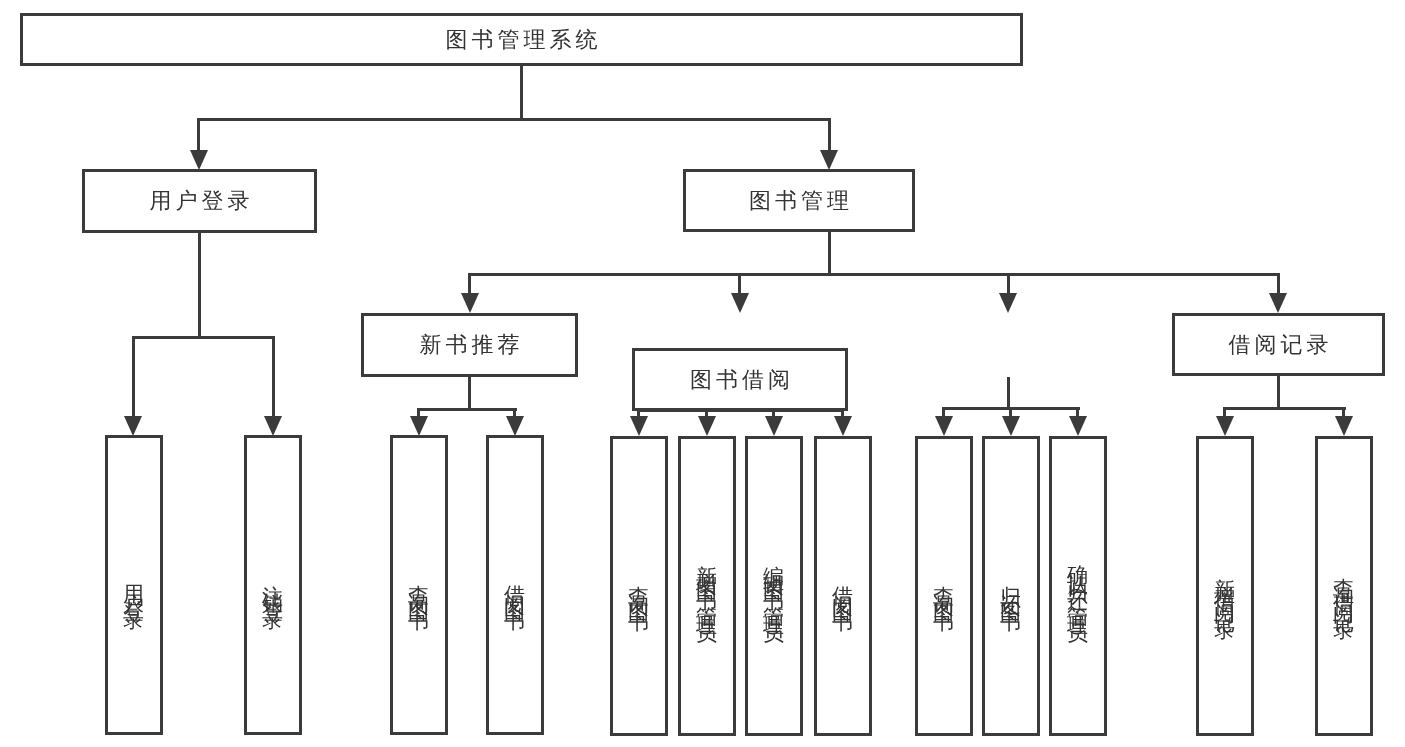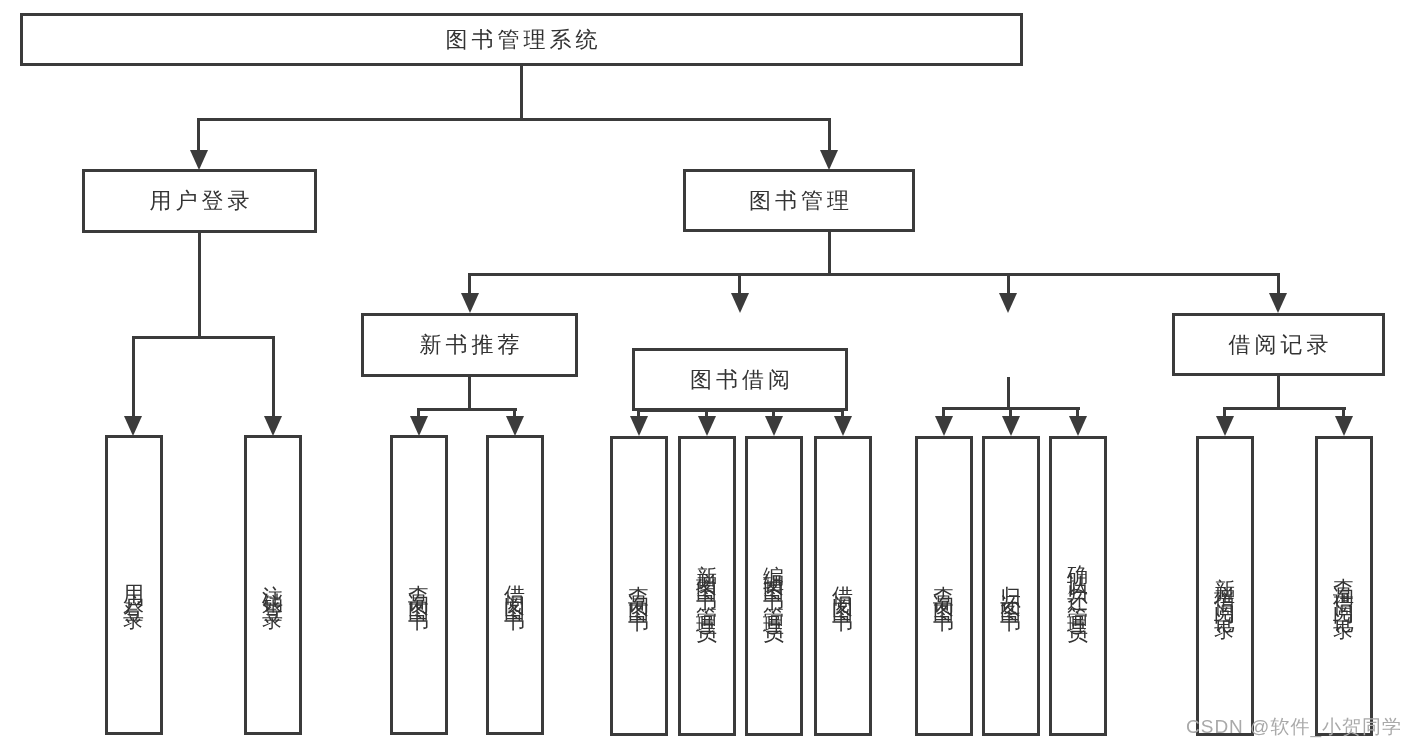--- a/index.html
+++ b/index.html
@@ -169,15 +169,14 @@
     <span class="vtext">确认归还（管理员）</span>
   </div>
 
   <div class="box leaf" style="left:1196px;top:436px;width:58px;height:300px;">
     <span class="vtext">新增借阅记录</span>
   </div>
   <div class="box leaf" style="left:1315px;top:436px;width:58px;height:300px;">
     <span class="vtext">查询借阅记录</span>
   </div>
 
-  <div class="watermark">CSDN @软件_小贺同学</div>
 
 </div>
 
 </body></html>

